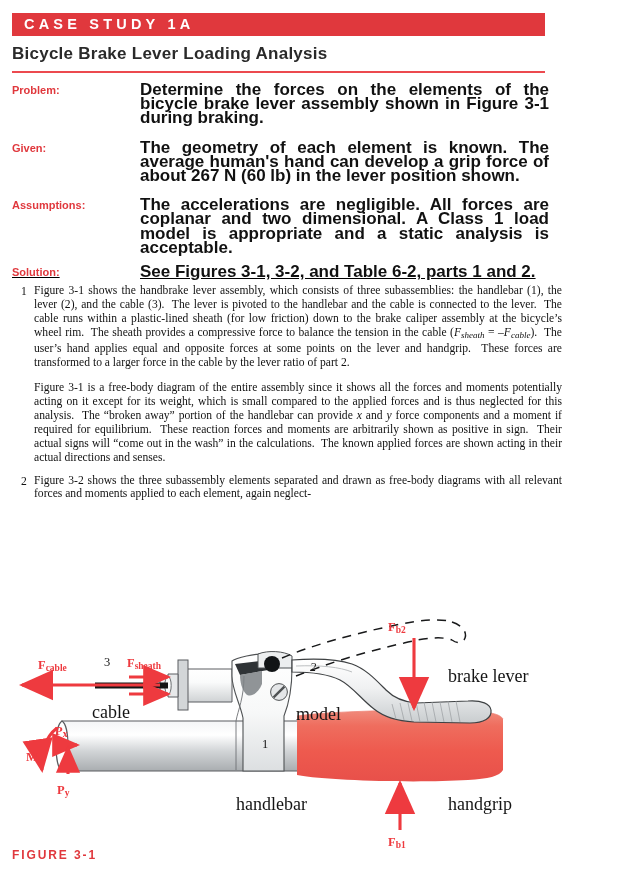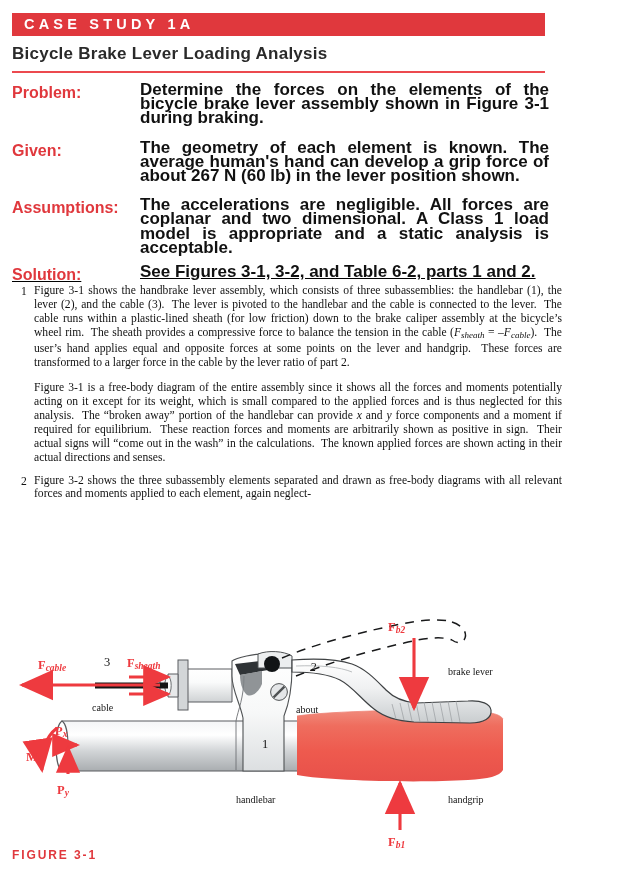--- a/index.html
+++ b/index.html
@@ -37,21 +37,21 @@
     position:absolute;left:12px;top:71px;width:533px;height:1.6px;
     background:#ec4a4f;
   }
 
   
   .defs{position:absolute;left:12px;top:83px;width:545px;}
   .defrow{display:flex;margin-bottom:10px;}
   .deflabel{
     width:128px;flex:0 0 128px;
     font-family:"Liberation Sans", sans-serif;
-    font-weight:bold;font-size:16px;color:#e0383d;
+    font-weight:bold;font-size:11px;color:#e0383d;
     padding-top:1px;
   }
   .deftext{
     flex:1;
     font-family:"Liberation Sans", sans-serif;
     font-weight:bold;font-size:17px;color:#111;
     line-height:14.2px;
     text-align:justify;
     padding-right:8px;
   }
@@ -72,30 +72,30 @@
   .itemtext p:last-child{margin-bottom:0;}
   .itemtext i{font-style:italic;}
   .sub{font-size:.78em;font-style:italic;vertical-align:-.18em;}
 
   
   .figure{position:absolute;left:0;top:598px;width:630px;height:277px;}
   .figsvg{position:absolute;left:0;top:0;}
 
   .figlabel{
     position:absolute;
-    font-size:10px;color:#141414;
+    font-size:18px;color:#141414;
     white-space:nowrap;
   }
   .forcelabel{
     position:absolute;
     font-family:"Liberation Serif", serif;
     font-size:12.5px;font-weight:bold;color:#ee3a3f;
     white-space:nowrap;
   }
-  .forcelabel .sb{font-size:.76em;font-style:italic;font-weight:bold;vertical-align:-.2em;}
+  .forcelabel .sb{font-size:.76em;font-weight:bold;vertical-align:-.2em;}
   .partnum{
     position:absolute;font-size:12.5px;color:#141414;font-style:italic;
   }
   .partnum.up{font-style:normal;}
 
   .figcaption{
     position:absolute;left:12px;top:848px;
     font-family:"Liberation Sans", sans-serif;
     font-weight:bold;font-size:12px;color:#e0383d;
     letter-spacing:1.9px;
@@ -295,21 +295,21 @@
     <div class="forcelabel" style="left:388px;top:237px;">F<span class="sb">b1</span></div>
     <div class="forcelabel" style="left:55px;top:126px;">P<span class="sb">x</span></div>
     <div class="forcelabel" style="left:57px;top:185px;">P<span class="sb">y</span></div>
     <div class="forcelabel" style="left:26px;top:152px;">M<span class="sb">h</span></div>
 
     <div class="partnum up" style="left:104px;top:57px;">3</div>
     <div class="partnum" style="left:310px;top:62px;">2</div>
     <div class="partnum up" style="left:262px;top:139px;">1</div>
 
     <div class="figlabel" style="left:92px;top:104px;">cable</div>
-    <div class="figlabel" style="left:296px;top:106px;">about</div>
+    <div class="figlabel" style="left:296px;top:106px;">model</div>
     <div class="figlabel" style="left:448px;top:68px;">brake lever</div>
     <div class="figlabel" style="left:236px;top:196px;">handlebar</div>
     <div class="figlabel" style="left:448px;top:196px;text-align:center;">handgrip</div>
 
   </div>
 
   <div class="figcaption">FIGURE 3-1</div>
 
 </div>
 

